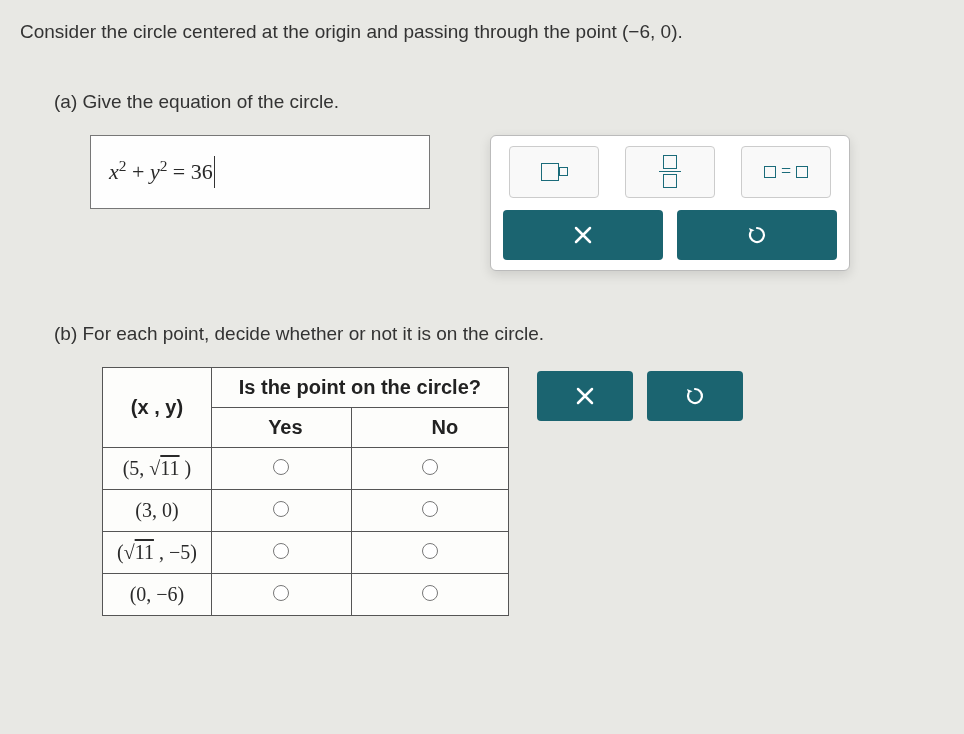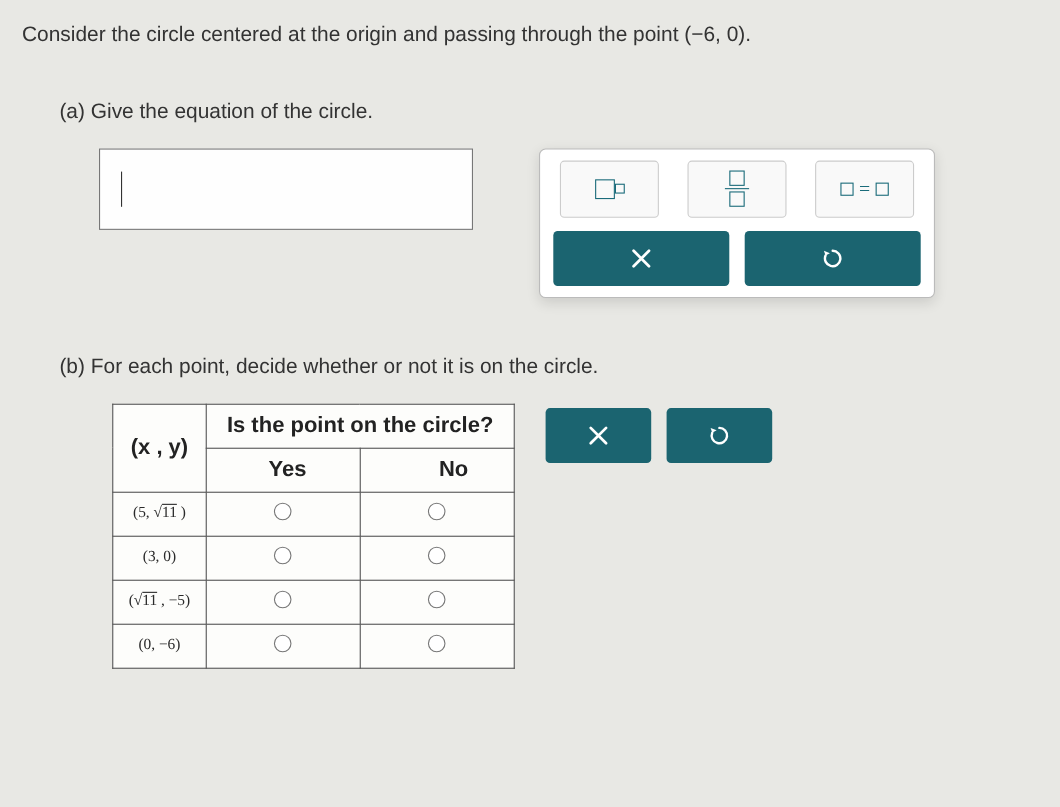--- a/index.html
+++ b/index.html
@@ -63,21 +63,21 @@
     table.pt-table {
       border-collapse: collapse;
       background:#fdfdfb;
     }
     table.pt-table th, table.pt-table td {
       border: 1px solid #555;
       text-align:center;
       font-family: "Times New Roman", serif;
     }
     table.pt-table th { font-weight:bold; font-family: "Segoe UI", Arial, sans-serif; padding: 8px 12px; font-size:20px; color:#222;}
-    table.pt-table td { padding: 9px 14px; font-size:14px; }
+    table.pt-table td { padding: 9px 14px; font-size:20px; }
     .xy-head { font-size: 22px; padding: 16px 36px; }
     .radio-dot {
       width:16px; height:16px; border:1.5px solid #777; border-radius:50%;
       display:inline-block; background:#fff;
     }
     .btn-pair { display:flex; gap:14px; margin-top:4px; }
     .btn-pair .action-btn { width:96px; flex:none; height:50px; }
     sup { font-size: 0.7em; vertical-align: super; }
     .sqrt { text-decoration: overline; }
     .placeholder-sq { display:inline-block; width:12px; height:12px; border:1px solid #1a6b7a; }
@@ -85,20 +85,22 @@
   </style>
 </head>
 <body>
 
 <div class="question-text">Consider the circle centered at the origin and passing through the point (−6, 0).</div>
 
 <div class="part-label">(a) Give the equation of the circle.</div>
 
 <div class="part-a-row">
   <div class="eq-input-box">
+    <span>
+      <span style="font-style:italic;">x</span><sup>2</sup> + <span style="font-style:italic;">y</span><sup>2</sup> = 36</span>
       <span class="cursor"></span>
   </div>
 
   <div class="math-palette">
     <div class="palette-row">
       <div class="palette-btn palette-exp">
         <span class="placeholder-sq" style="width:18px;height:18px;"></span>
           <span class="placeholder-sq small"></span>
       </div>
       <div class="palette-btn palette-frac">
@@ -130,21 +132,21 @@
 
 <div class="part-b-wrap">
   <table class="pt-table">
     <tbody>
         <tr>
       <th rowspan="2" class="xy-head">(x , y)</th>
       <th colspan="2">Is the point on the circle?</th>
     </tr>
     <tr>
       <th style="width:140px;padding-left:20px;">Yes</th>
-      <th style="width:140px;padding-left:42px;">No</th>
+      <th style="width:157px;padding-left:42px;">No</th>
     </tr>
     <tr>
       <td>(5, <span style="font-family:serif;">√</span><span class="sqrt">11</span> )</td>
       <td><span class="radio-dot"></span></td>
       <td><span class="radio-dot"></span></td>
     </tr>
     <tr>
       <td>(3, 0)</td>
       <td><span class="radio-dot"></span></td>
       <td><span class="radio-dot"></span></td>

